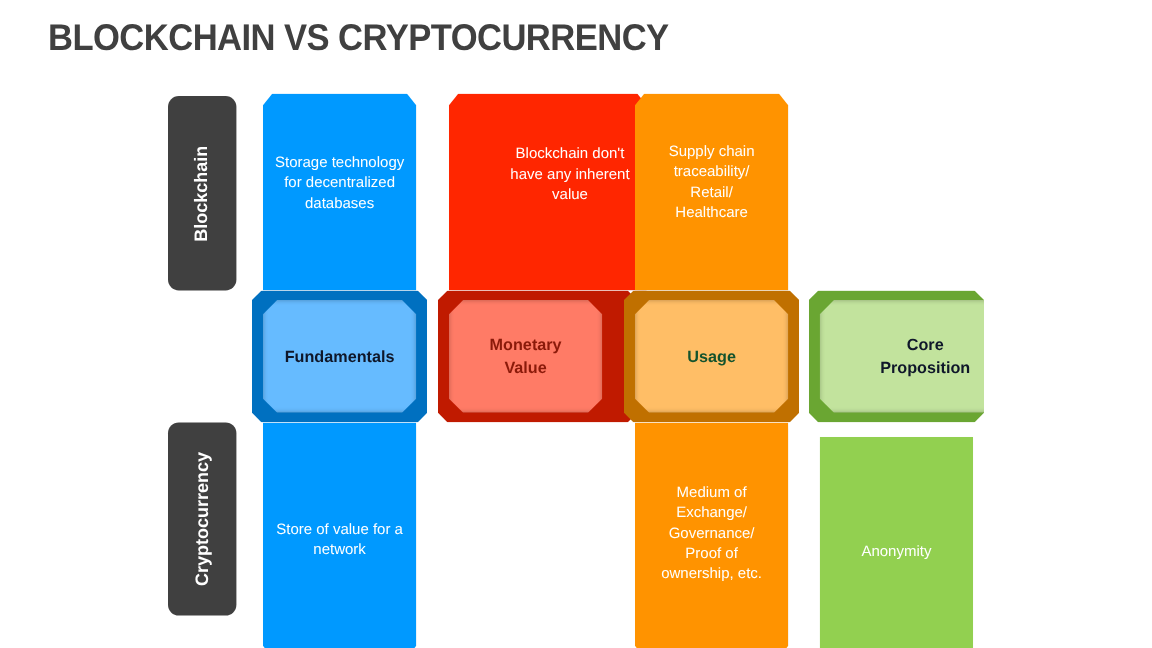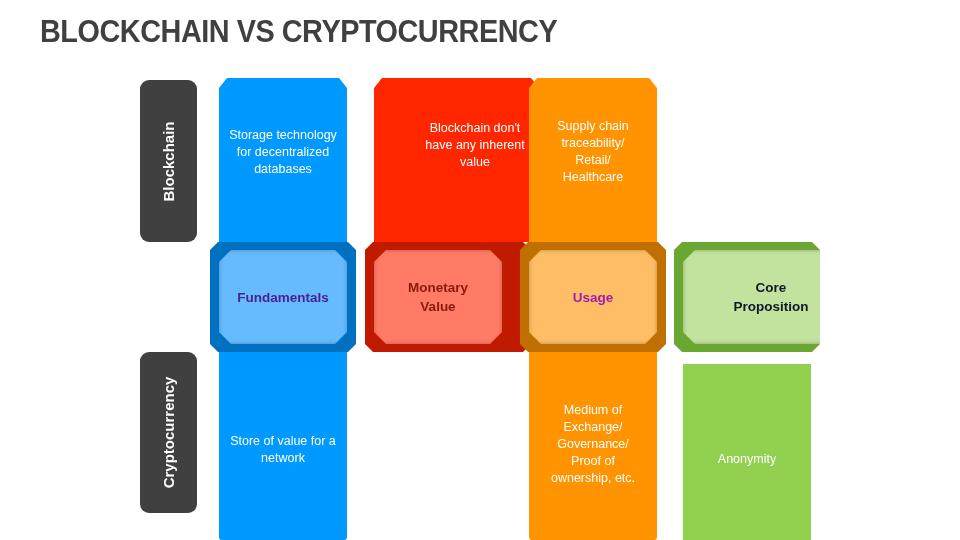--- a/index.html
+++ b/index.html
@@ -61,21 +61,21 @@
 </div>
 <div class="side-label" style="top:352px;height:161px;">
   <span>Cryptocurrency</span>
 </div>
 
 <div class="col" style="left:210px;">
   <div class="panel top" style="background:#0099FF;">
     <div class="txt">Storage technology for decentralized databases</div>
   </div>
   <div class="band" style="background:#0070C0;">
-    <div class="band-inner" style="background:#66BBFF;color:#4c1d95;">
+    <div class="band-inner" style="background:#66BBFF;color:#0f172a;">
       <span>Fundamentals</span>
     </div>
   </div>
   <div class="panel bottom" style="background:#0099FF;">
     <div class="txt">Store of value for a network</div>
   </div>
 </div>
 
 <div class="col" style="left:365px;">
   <div class="panel top" style="background:#FF2600;padding-left:37px;">
@@ -86,21 +86,21 @@
       <span style="width:90px;">Monetary Value</span>
     </div>
   </div>
 </div>
 
 <div class="col" style="left:520px;">
   <div class="panel top" style="background:#FF9300;">
     <div class="txt" style="width:90px;">Supply chain traceability/ Retail/ Healthcare</div>
   </div>
   <div class="band" style="background:#C07000;">
-    <div class="band-inner" style="background:#FFBE66;color:#a21caf;">
+    <div class="band-inner" style="background:#FFBE66;color:#14532d;">
       <span>Usage</span>
     </div>
   </div>
   <div class="panel bottom" style="background:#FF9300;">
     <div class="txt" style="margin-top:-12px;width:100px;">Medium of Exchange/ Governance/ Proof of ownership, etc.</div>
   </div>
 </div>
 
 <div class="col" style="left:674px;">
   <div class="band" style="background:#6AA632;">

